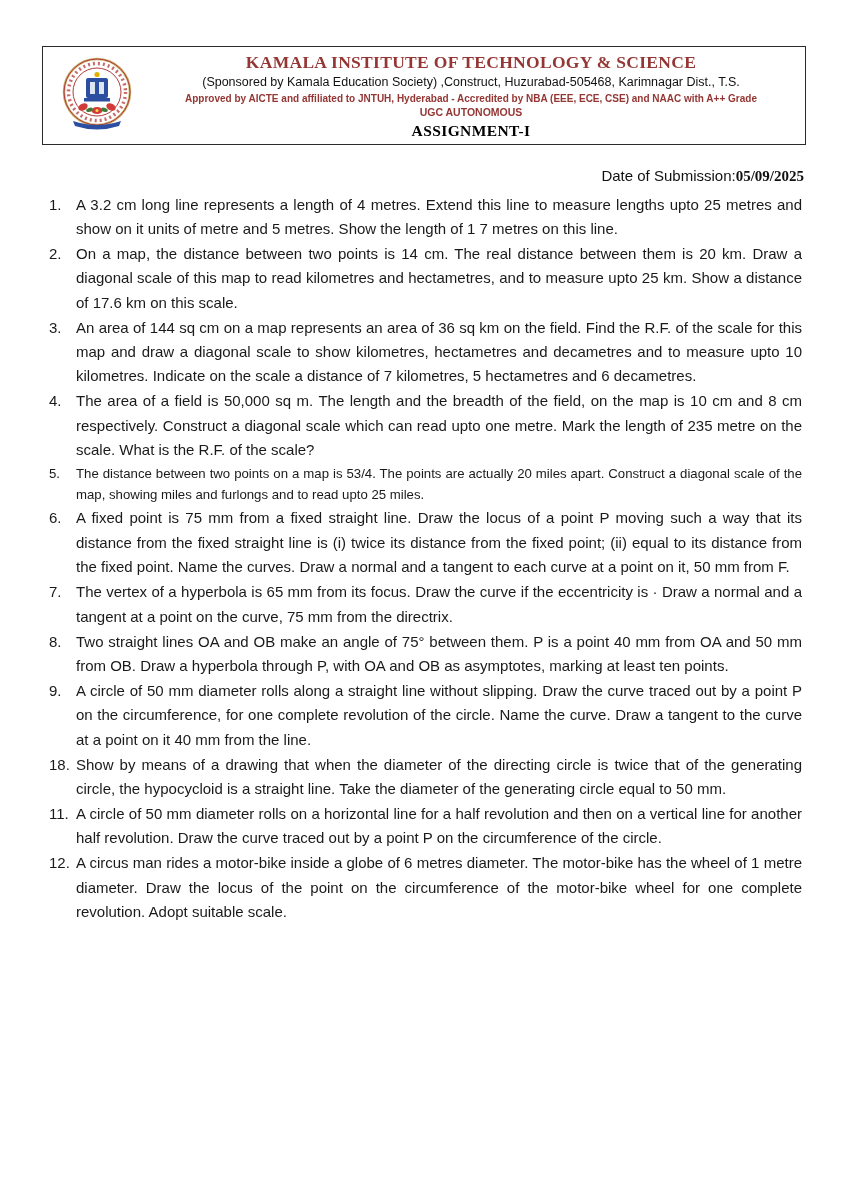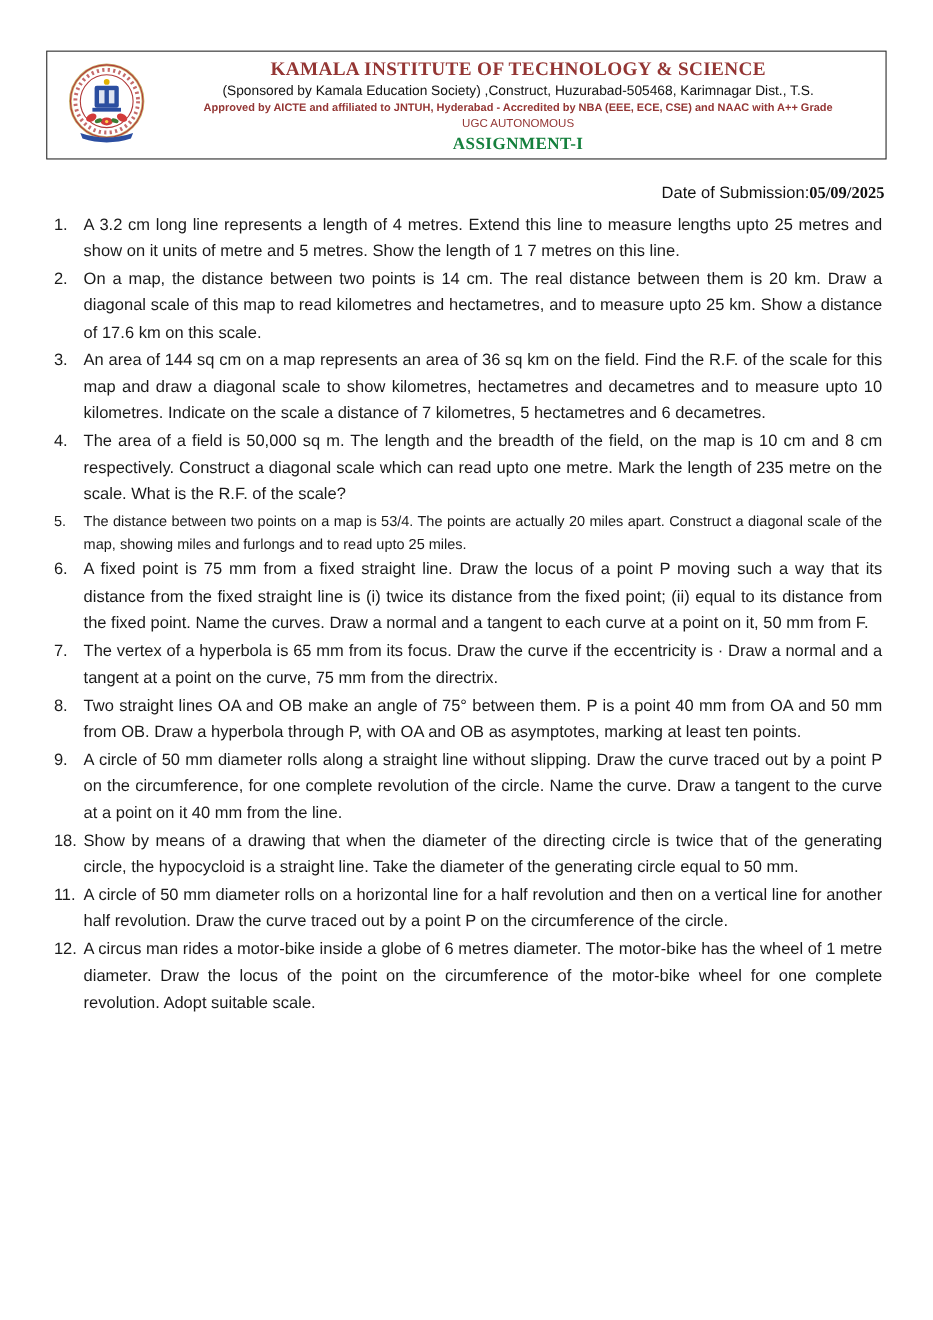--- a/index.html
+++ b/index.html
@@ -51,29 +51,29 @@
     margin-top: 1px;
   }
   .approval-line {
     font-size: 10px;
     font-weight: bold;
     color: #943634;
     margin-top: 2px;
   }
   .autonomous-line {
     font-size: 10.5px;
-    font-weight: normal;
+    font-weight: bold;
     color: #943634;
     margin-top: 1px;
   }
   .assignment-title {
     font-family: "Liberation Serif", serif;
     font-size: 15.5px;
     font-weight: bold;
-    color: #15803d;
+    color: #000000;
     letter-spacing: 0.4px;
     margin-top: 2px;
   }
 
   
   .date-line {
     text-align: right;
     font-size: 15px;
     margin: 22px 2px 8px 0;
     color: #111111;

